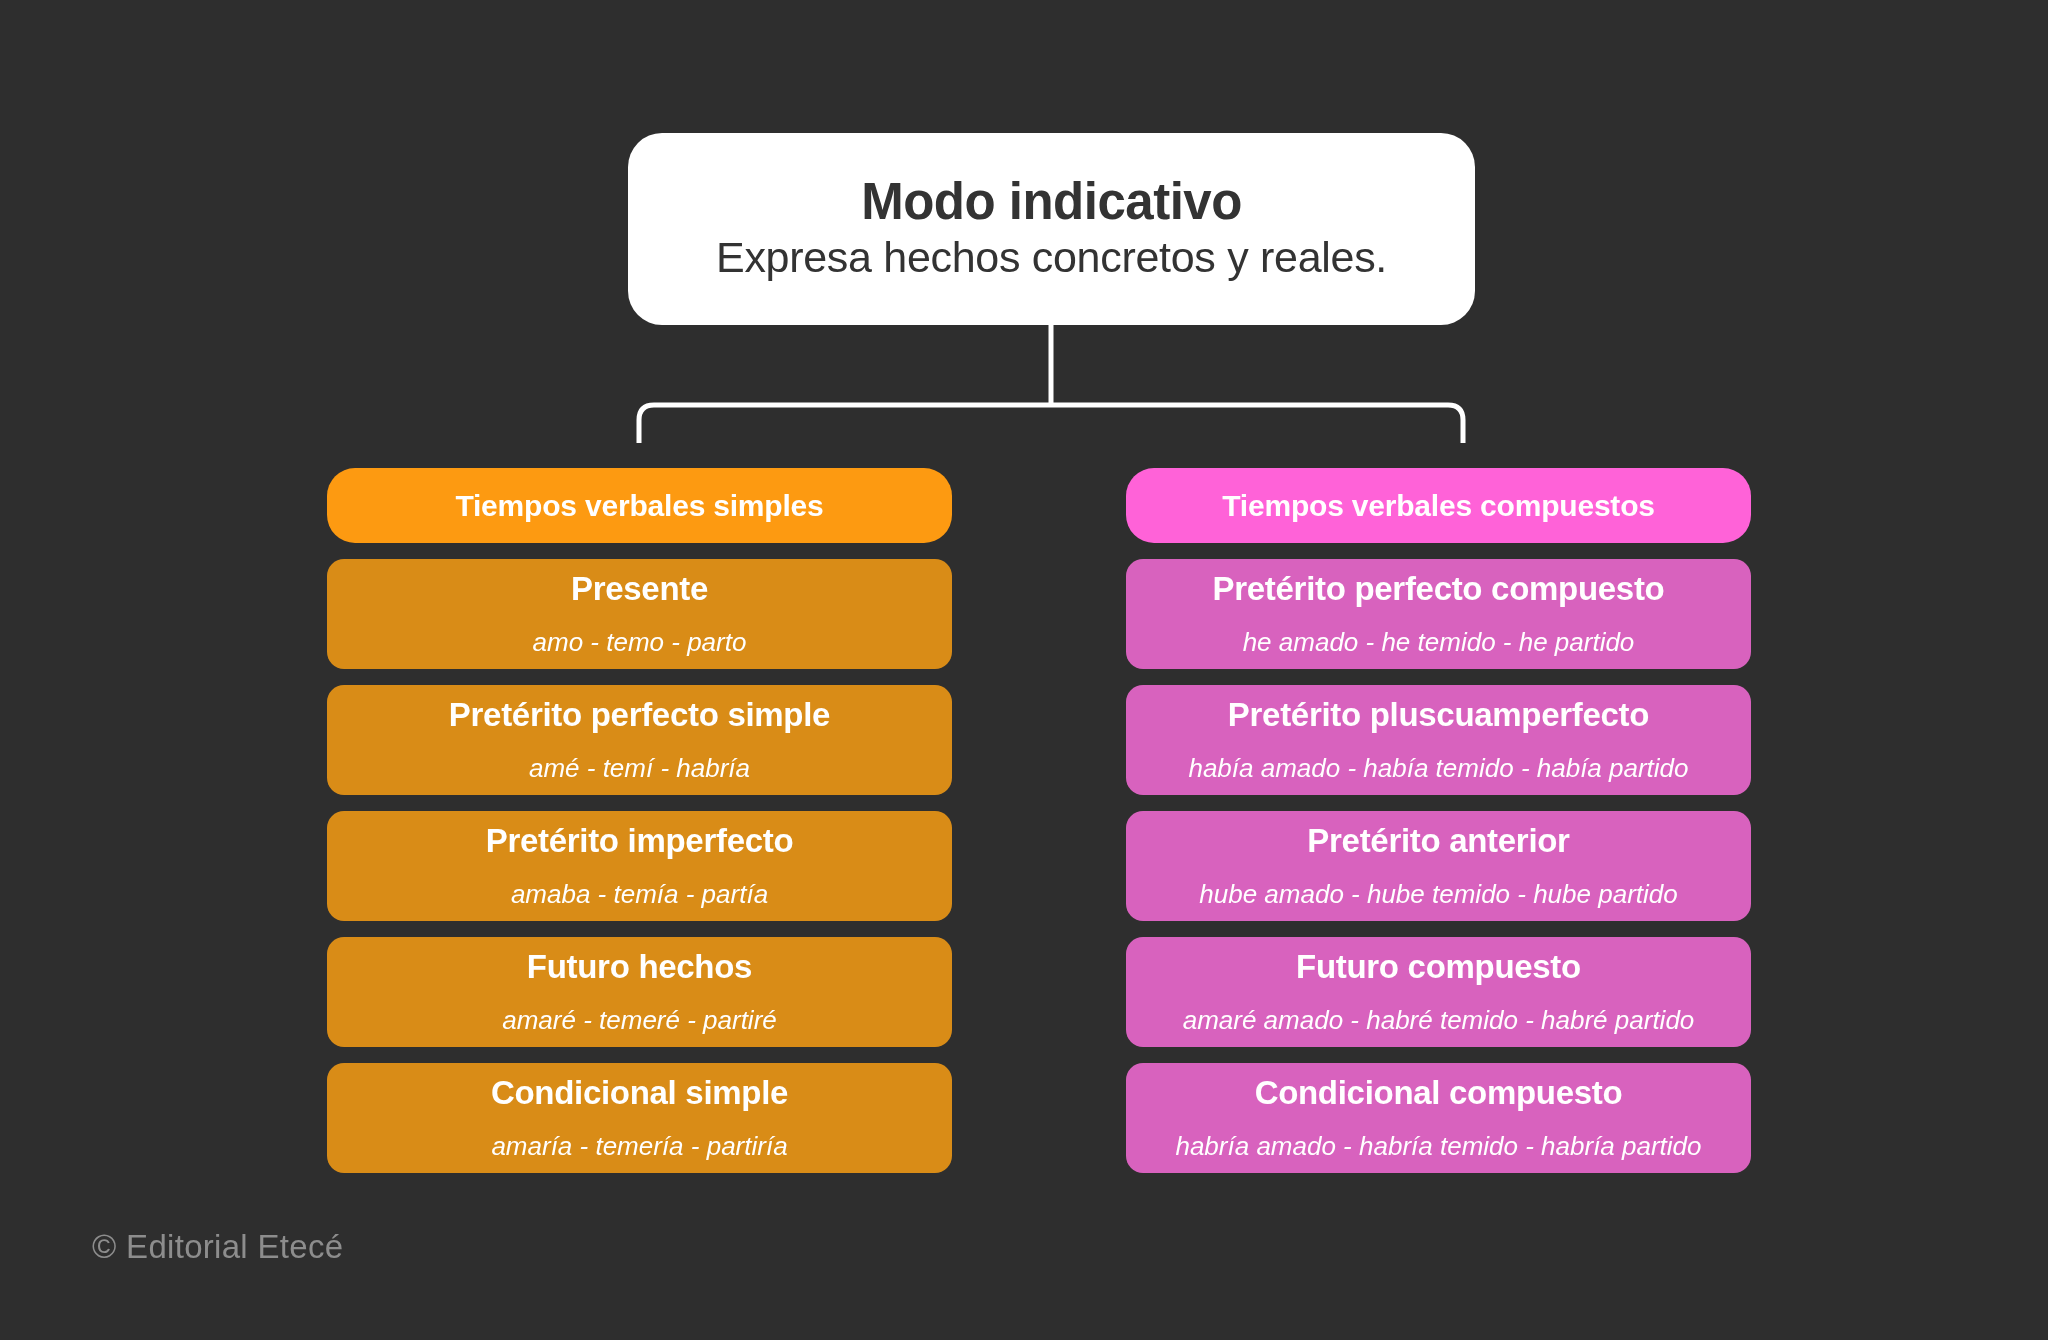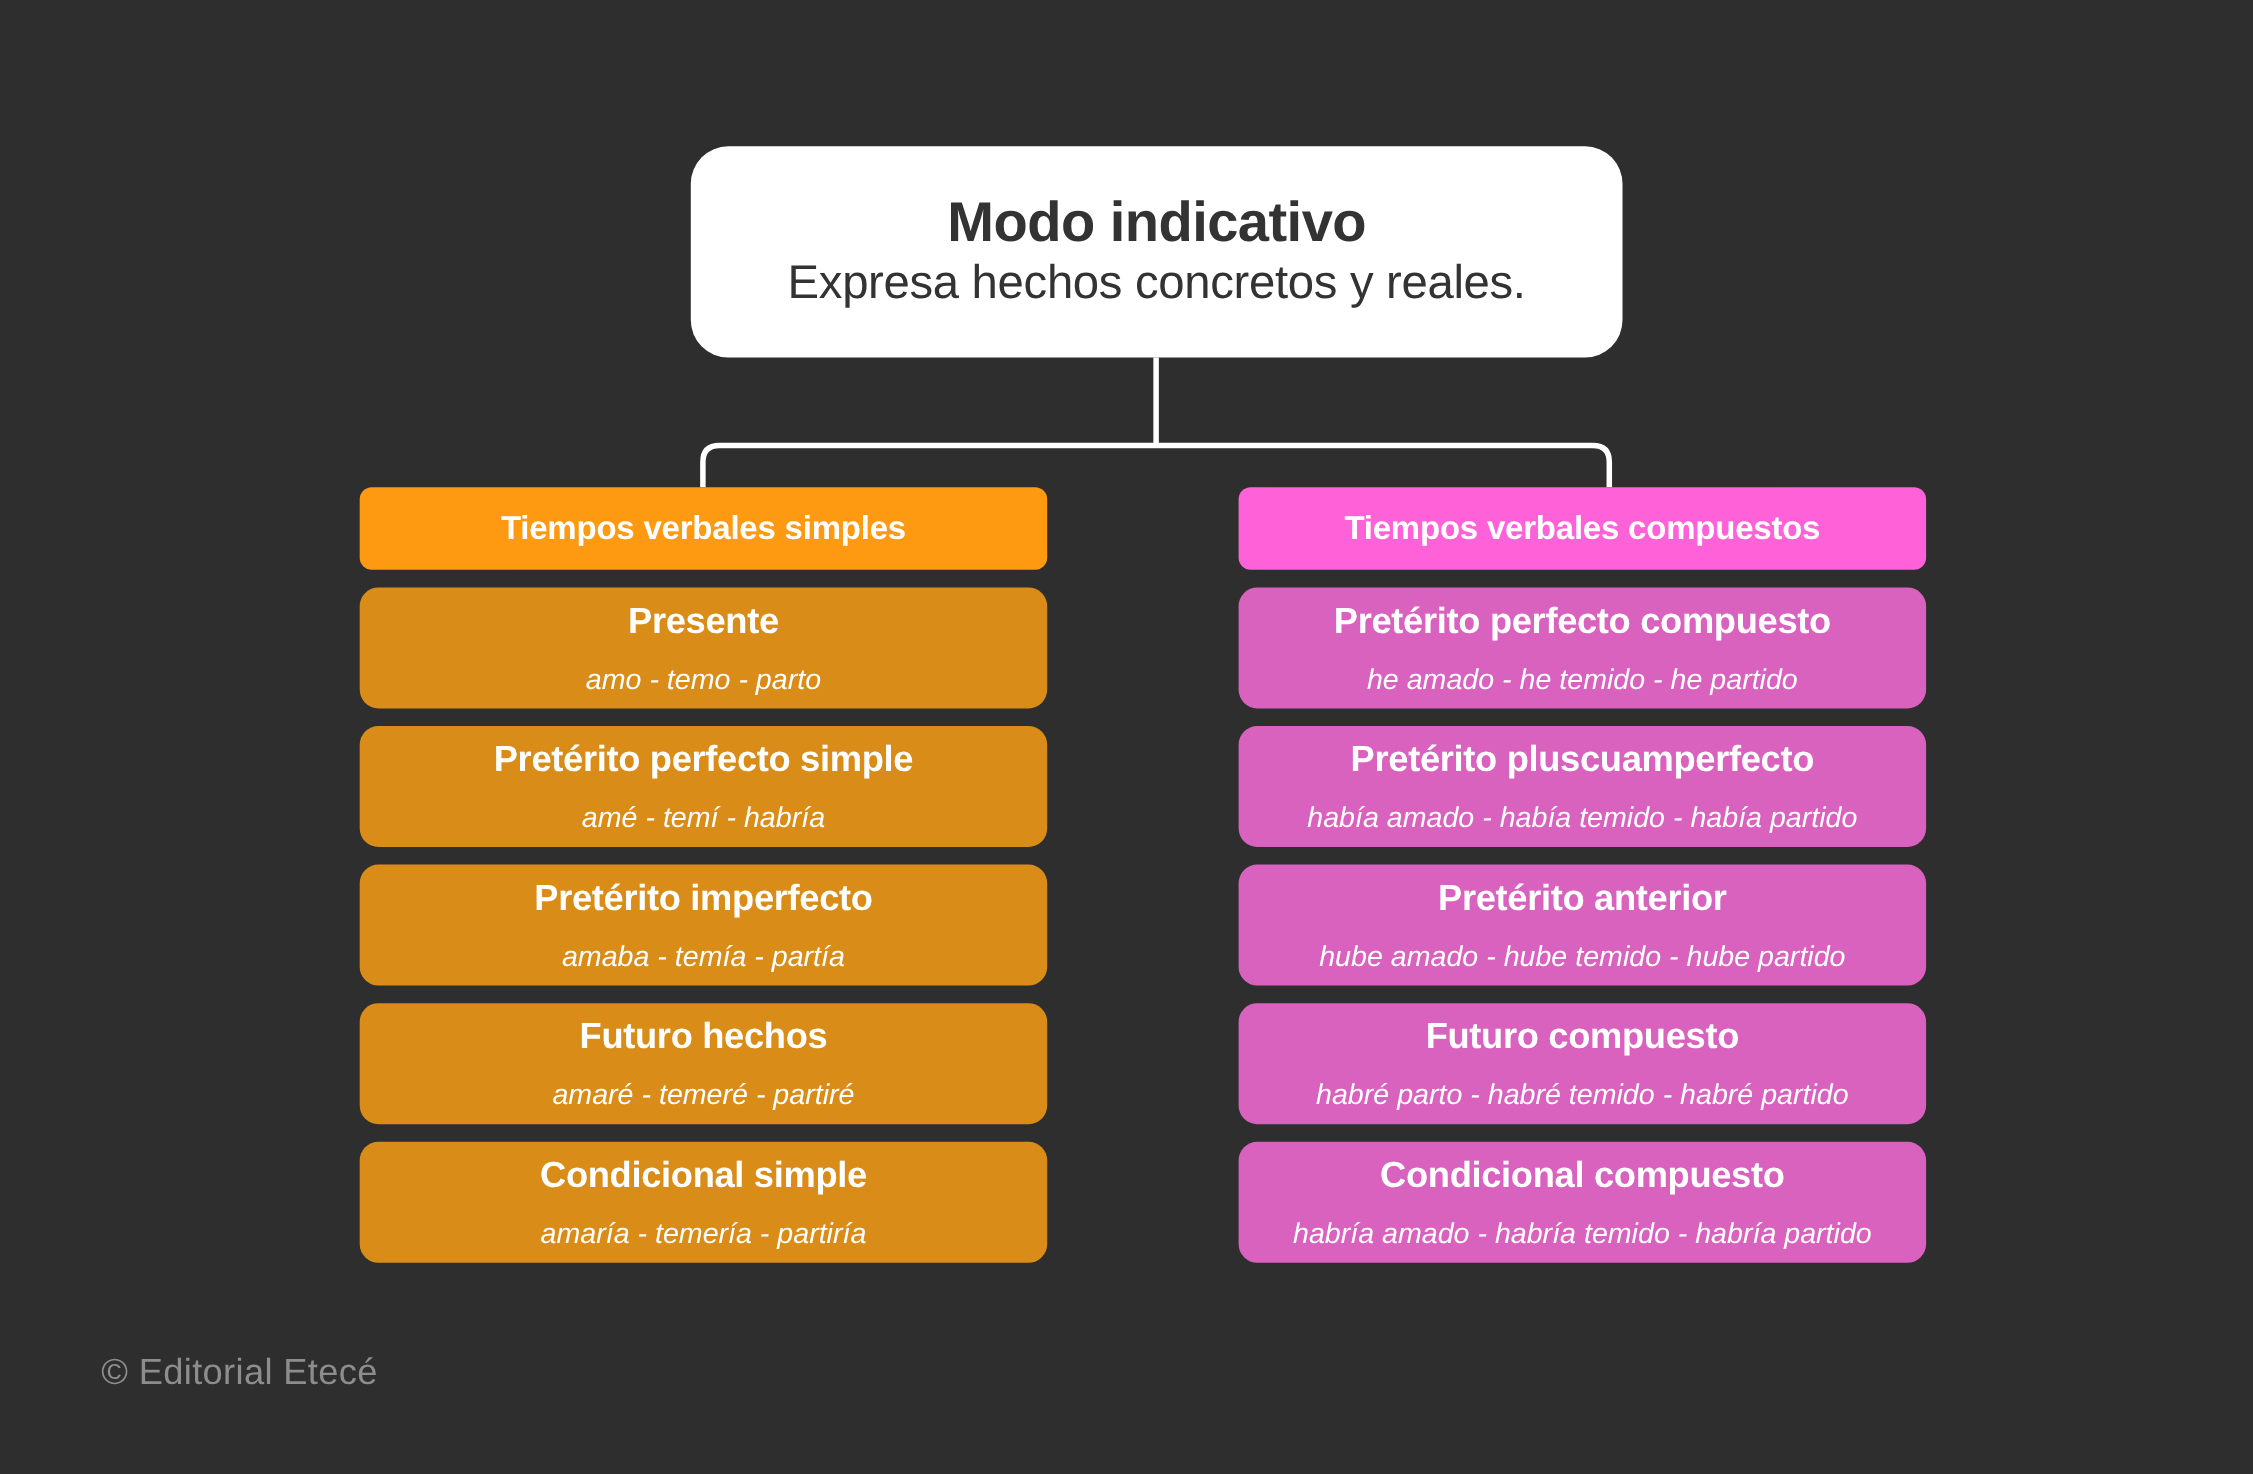--- a/index.html
+++ b/index.html
@@ -65,30 +65,31 @@
   .column {
     position: absolute;
     top: 443px;
     width: 625px;
   }
   .column.left  { left: 327px; }
   .column.right { left: 1126px; }
 
   .col-header {
     height: 75px;
-    border-radius: 11px;
+    border-radius: 28px;
     display: flex;
     align-items: center;
     justify-content: center;
     color: #ffffff;
     font-size: 30px;
     font-weight: bold;
     letter-spacing: -0.2px;
     text-align: left;
     padding: 0 16px;
+    margin-top: 25px;
   }
   .col-header.orange { background: #fd9a11; }
   .col-header.pink   { background: #ff62d8; }
 
   .card {
     height: 110px;
     margin-top: 16px;
     border-radius: 17px;
     display: flex;
     flex-direction: column;
@@ -192,21 +193,21 @@
       <div class="card-examples">había amado - había temido - había partido</div>
     </div>
 
     <div class="card pink">
       <div class="card-title">Pretérito anterior</div>
       <div class="card-examples">hube amado - hube temido - hube partido</div>
     </div>
 
     <div class="card pink">
       <div class="card-title">Futuro compuesto</div>
-      <div class="card-examples">habré parto - habré temido - habré partido</div>
+      <div class="card-examples">amaré amado - habré temido - habré partido</div>
     </div>
 
     <div class="card pink">
       <div class="card-title">Condicional compuesto</div>
       <div class="card-examples">habría amado - habría temido - habría partido</div>
     </div>
   </div>
 
   <div class="credit">© Editorial Etecé</div>
 

